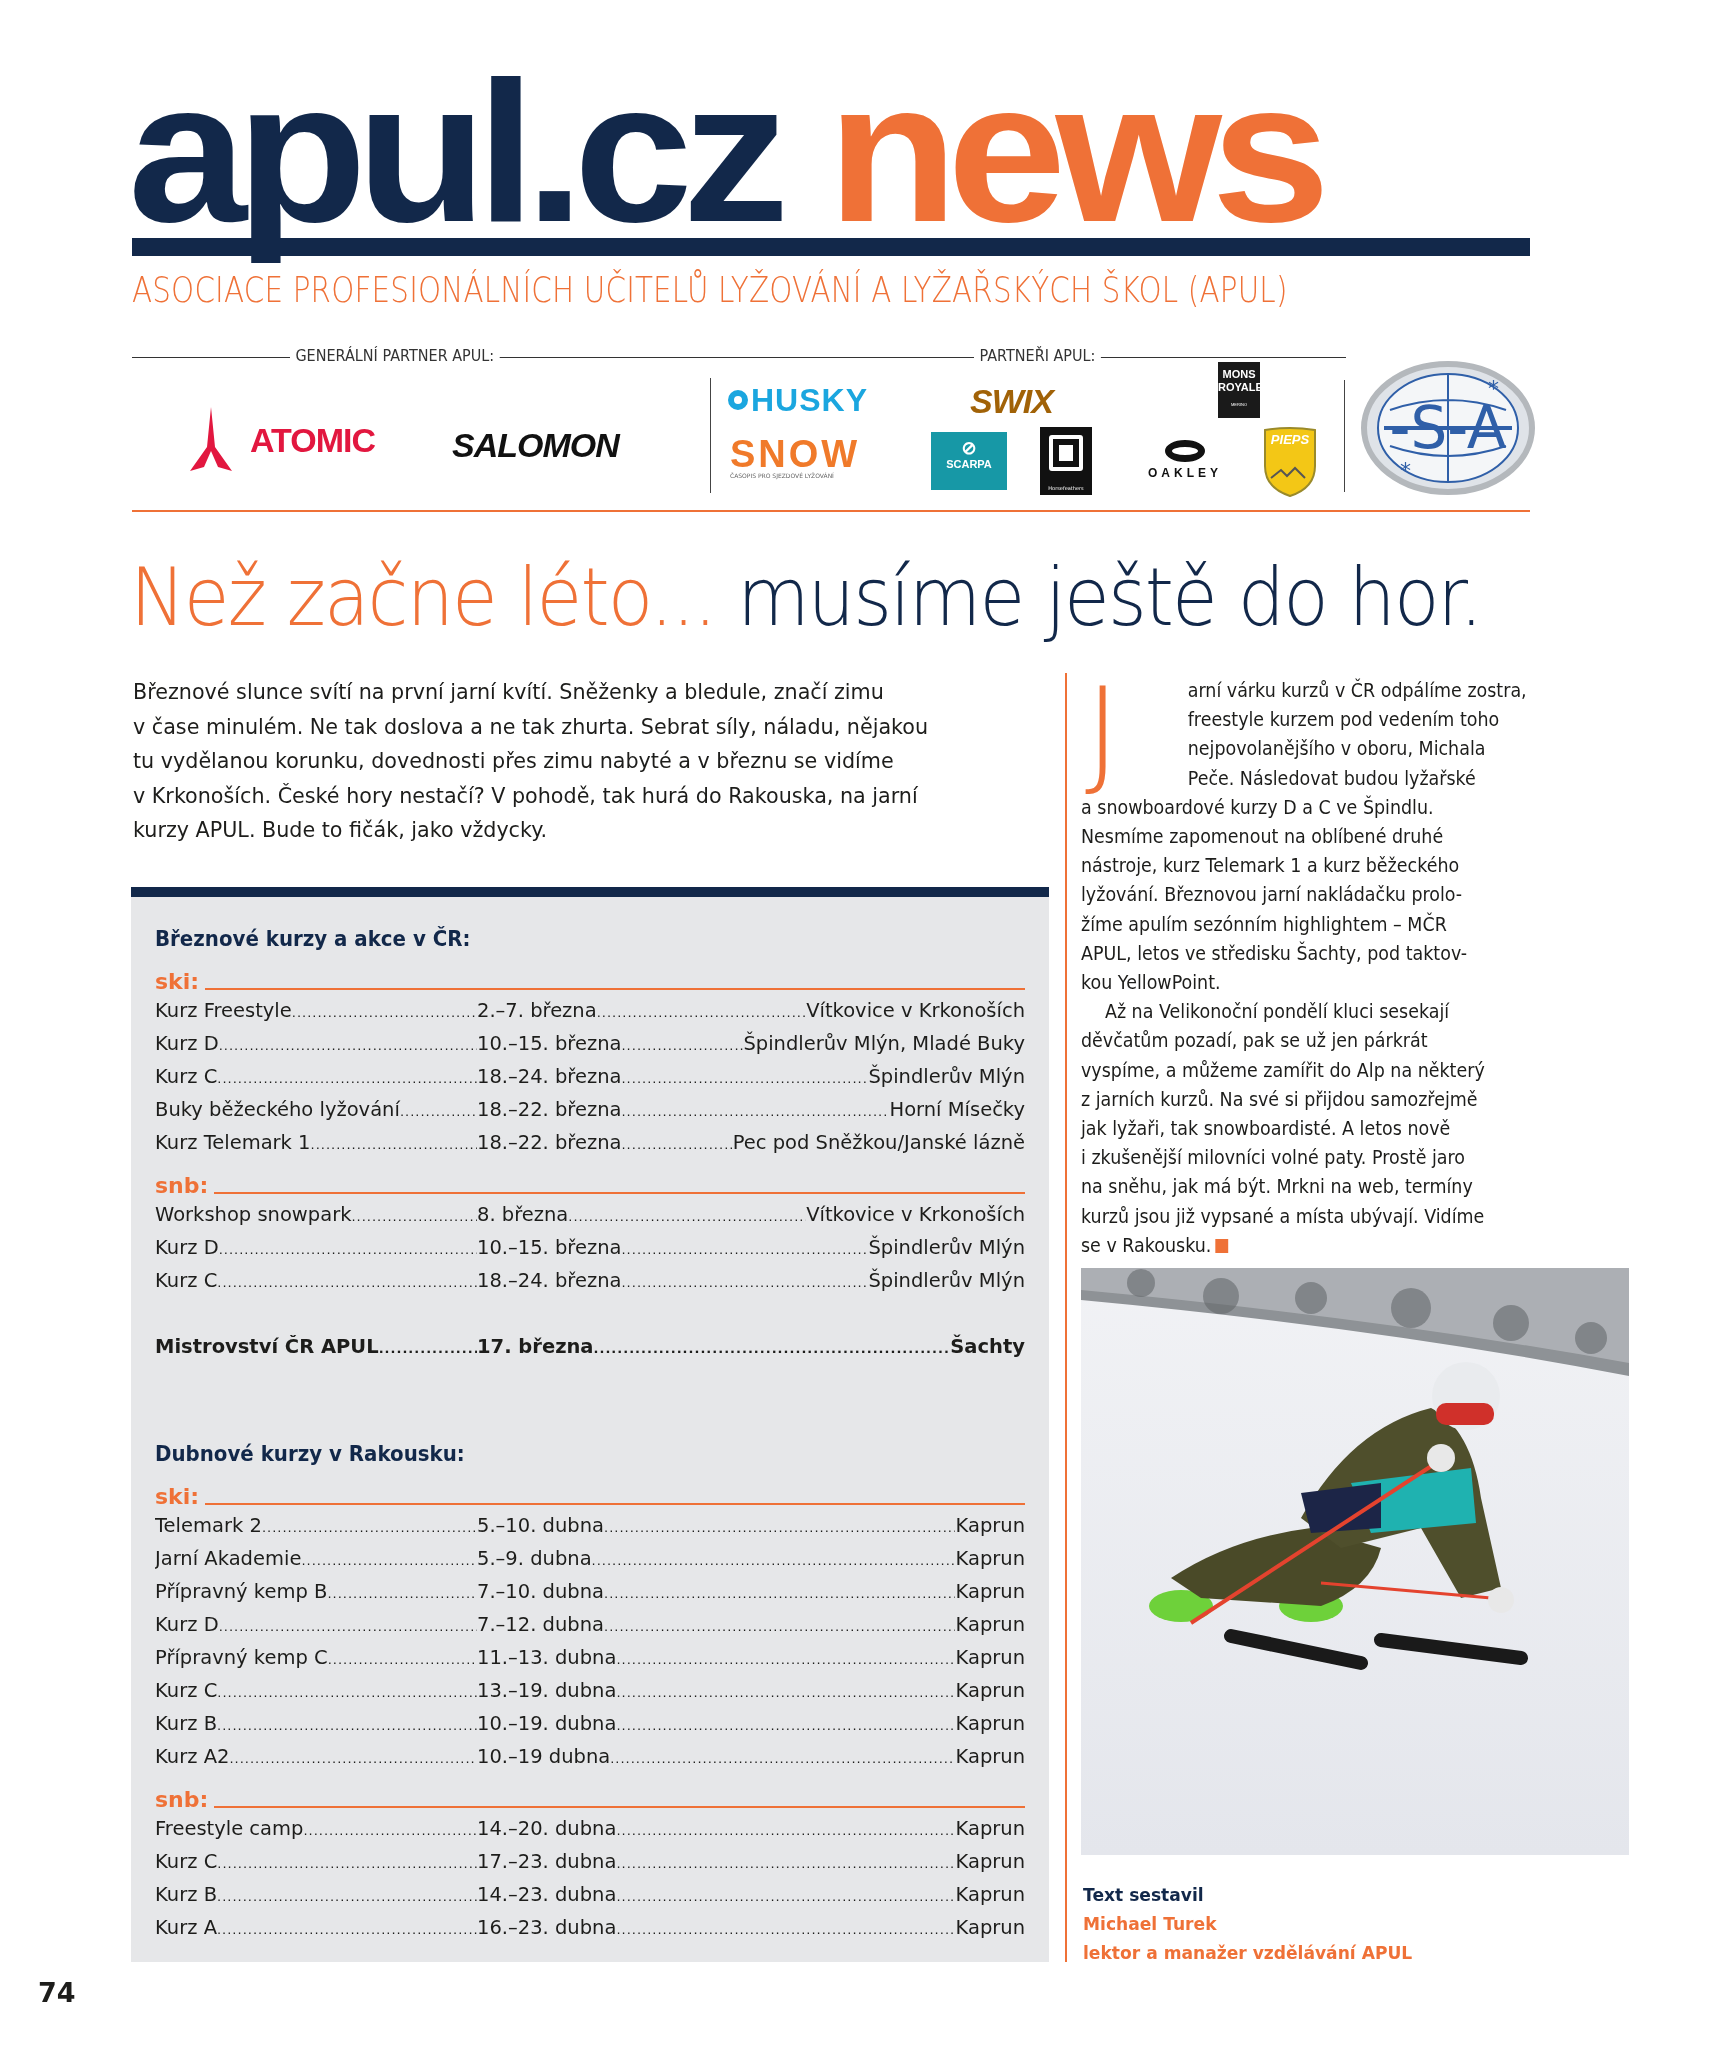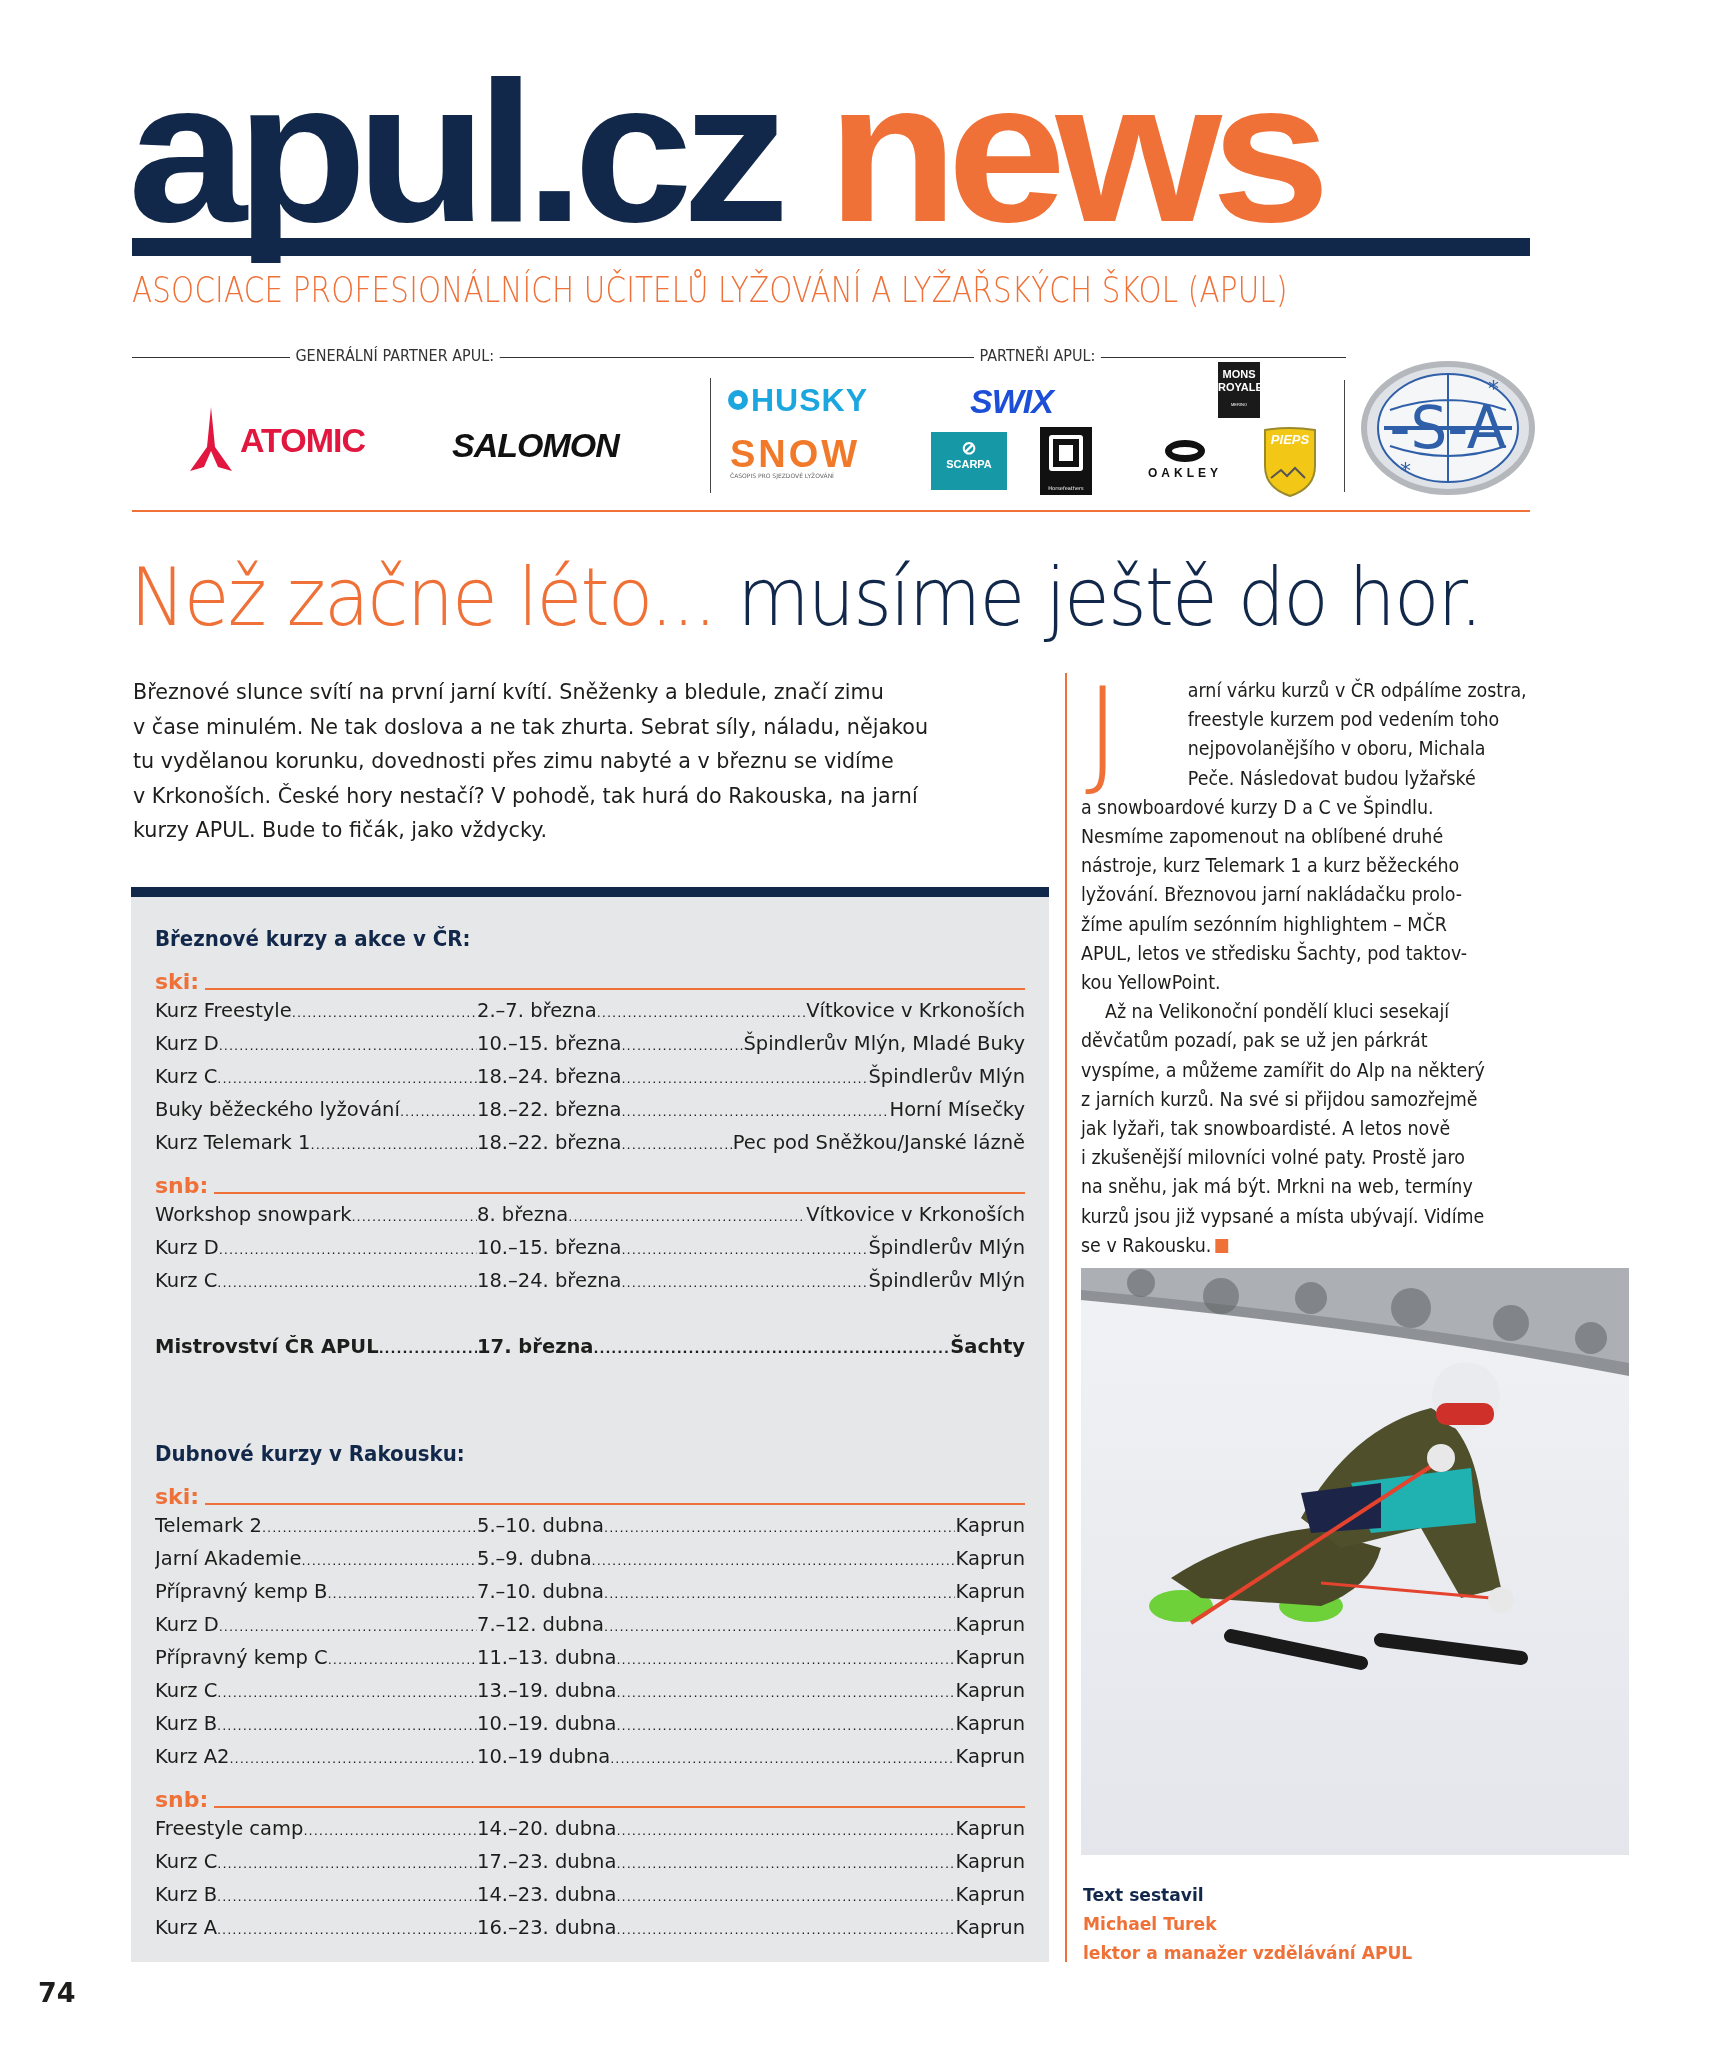--- a/index.html
+++ b/index.html
@@ -80,41 +80,41 @@
 
 <div class="abs pline" style="left:132px;width:830px;"></div>
 <div class="abs pline" style="left:962px;width:384px;"></div>
 <div class="abs plabel" style="left:290px;">GENERÁLNÍ PARTNER APUL:</div>
 <div class="abs plabel" style="left:974px;">PARTNEŘI APUL:</div>
 
 <div class="abs logo" style="left:188px;top:405px;height:70px;">
   <svg width="46" height="66" viewBox="0 0 46 66">
       <path d="M23 0 L27 40 L44 64 L30 60 L23 44 L16 60 L2 64 L19 40 Z" fill="#e2173f"></path>
     </svg>
-  <span style="color:#e2173f;font-size:34px;margin-left:6px;letter-spacing:-1px;">ATOMIC</span>
+  <span style="color:#e2173f;font-size:34px;margin-left:16px;letter-spacing:-1px;">ATOMIC</span>
 </div>
 
 <div class="abs logo" style="left:452px;top:420px;height:50px;">
   <span style="color:#111;font-size:34px;font-style:italic;letter-spacing:-1px;">SALOMON</span>
 </div>
 
 <div class="abs vsep" style="left:710px;top:378px;height:115px;"></div>
 
 <div class="abs logo" style="left:728px;top:378px;height:44px;">
   <span style="display:inline-block;width:20px;height:20px;border-radius:50%;border:6px solid #1ba6df;margin-right:3px;"></span>
   <span style="color:#1ba6df;font-size:32px;letter-spacing:1px;">HUSKY</span>
 </div>
 
 <div class="abs" style="left:730px;top:436px;width:150px;">
   <div style="font-family:'Liberation Sans',sans-serif;font-weight:900;color:#f07a2a;font-size:38px;line-height:36px;letter-spacing:3px;">SNOW</div>
   <div style="font-size:6px;color:#666;white-space:nowrap;">ČASOPIS PRO SJEZDOVÉ LYŽOVÁNÍ</div>
 </div>
 
 <div class="abs logo" style="left:970px;top:378px;height:46px;">
-  <span style="color:#1d4ed8;font-size:34px;font-style:italic;letter-spacing:-1px;">SWIX</span>
+  <span style="color:#a16207;font-size:34px;font-style:italic;letter-spacing:-1px;">SWIX</span>
 </div>
 
 <div class="abs" style="left:1218px;top:362px;width:42px;height:56px;background:#1a1a1a;color:#fff;text-align:center;font-family:'Liberation Sans',sans-serif;font-weight:bold;font-size:11px;line-height:13px;padding-top:6px;">
   <div>MONS</div>
   <div>ROYALE</div>
   <div style="font-size:4px;font-weight:normal;margin-top:4px;">MERINO</div>
 </div>
 
 <div class="abs" style="left:931px;top:432px;width:76px;height:58px;background:#1798a6;color:#fff;text-align:center;font-family:'Liberation Sans',sans-serif;font-weight:bold;font-size:11px;">
   <div style="margin-top:6px;font-size:18px;line-height:20px;">⊘</div>

